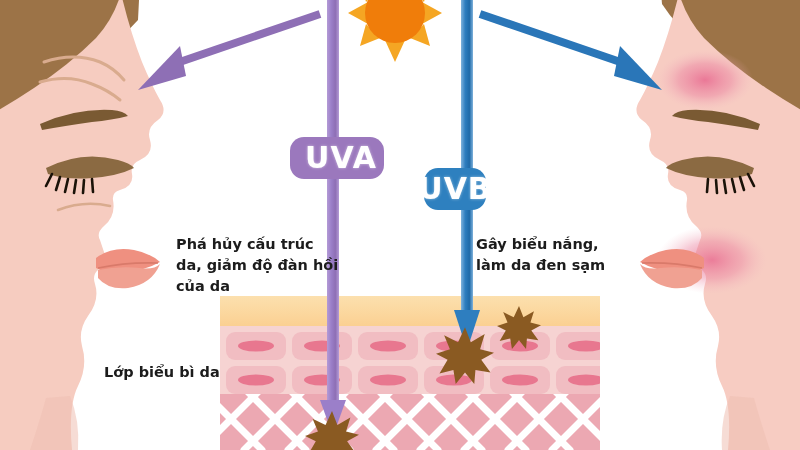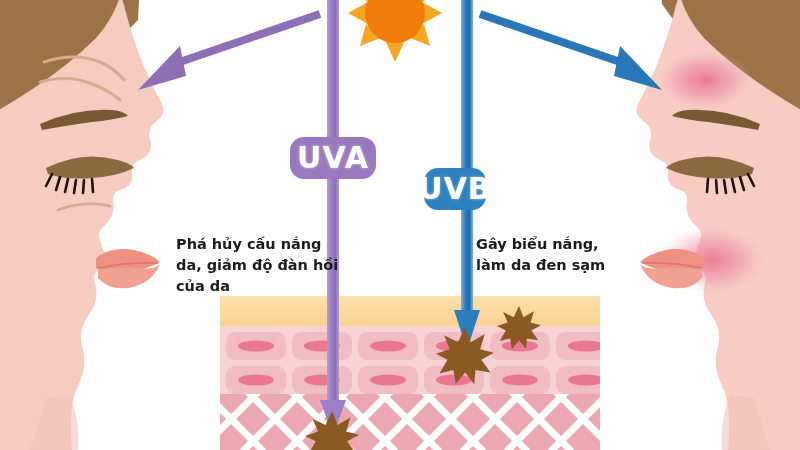--- a/index.html
+++ b/index.html
@@ -18,21 +18,21 @@
     position:absolute;
     display:flex;align-items:center;justify-content:center;
     border-radius:14px;
     font-weight:bold;
     letter-spacing:1px;
     color:#ffffff;
     text-shadow:0 0 3px rgba(255,255,255,.55);
     font-size:30px;
     line-height:1;
   }
-  #badge-uva{left:290px;top:137px;width:86px;height:42px;background:#9b78bd;}
+  #badge-uva{left:290px;top:137px;width:86px;height:42px;background:#9b78bd;padding-left:8px;}
   #badge-uvb{left:424px;top:130px;width:62px;height:42px;background:#2e80bf;margin-top:38px;}
 
   
   .note{
     position:absolute;
     font-size:14.5px;
     font-weight:bold;
     color:#1c1c1c;
     line-height:1.45;
     white-space:pre-line;
@@ -311,21 +311,22 @@
   </div>
 
   <div class="badge" id="badge-uva">
     <span>UVA</span>
   </div>
 
   <div class="badge" id="badge-uvb">
     <span>UVB</span>
   </div>
 
-  <div class="note" id="note-uva">Phá hủy cấu nắng
+  <div class="note" id="note-uva">Phá hủy cấu trúc
 da, giảm độ đàn hồi
 của da</div>
 
   <div class="note" id="note-uvb">Gây biểu nắng,
 làm da đen sạm</div>
 
+  <div class="note" id="note-epidermis">Lớp biểu bì da</div>
 
 </div>
 
 </body></html>

